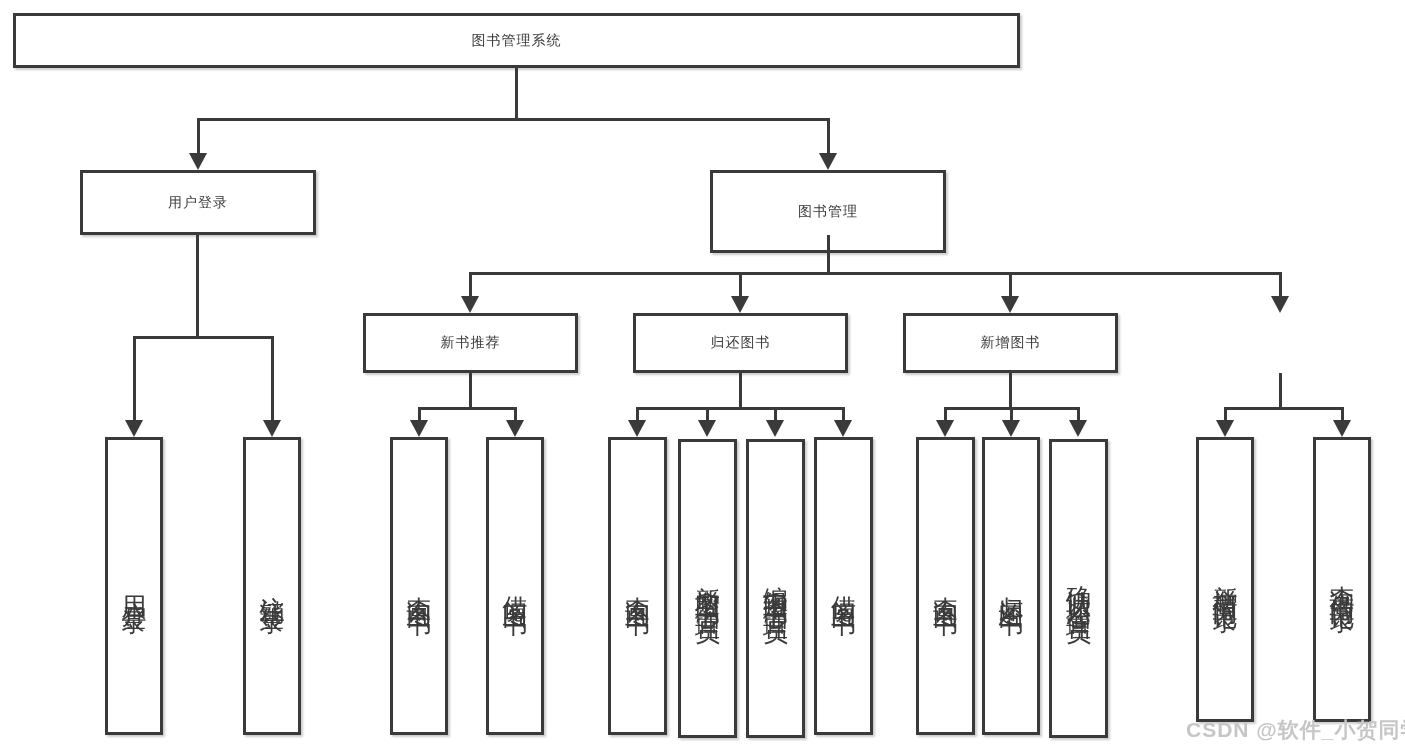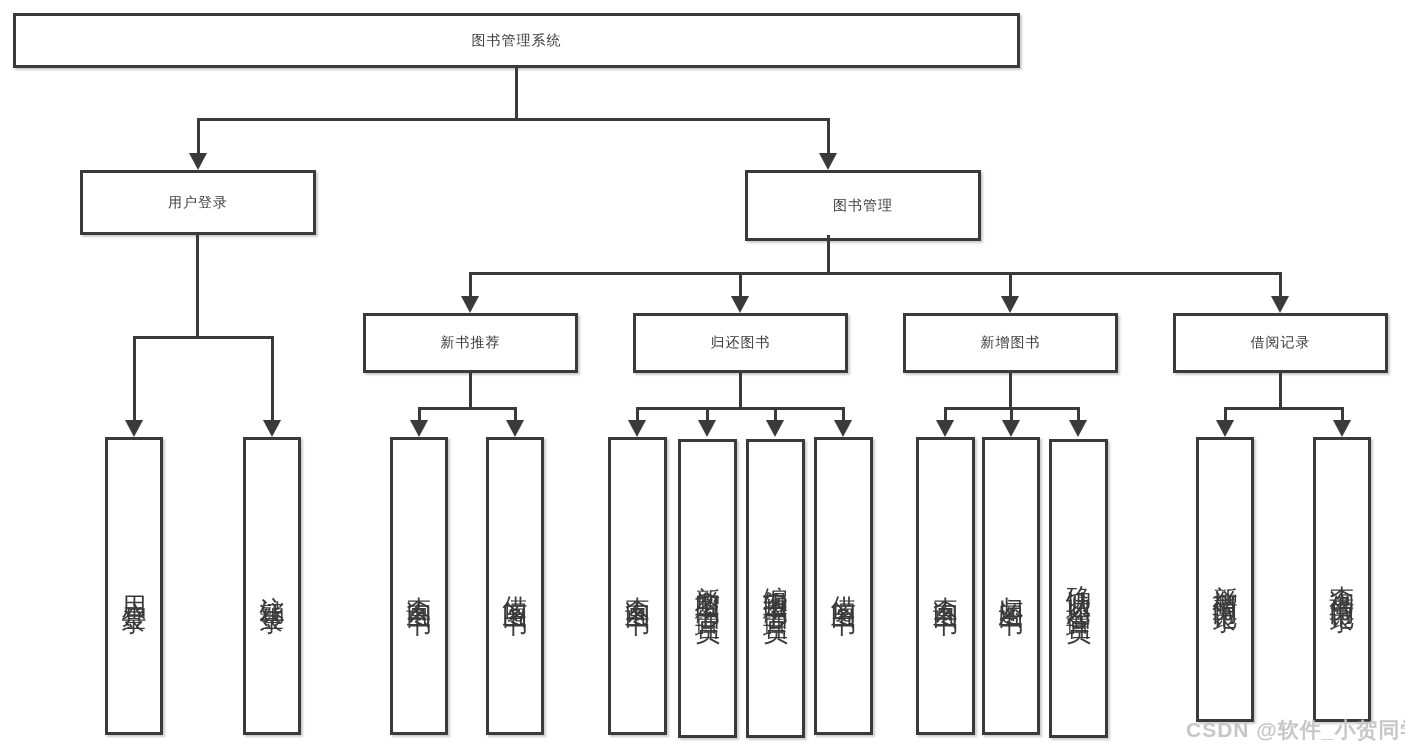--- a/index.html
+++ b/index.html
@@ -68,21 +68,21 @@
   </div>
 
   <div class="vline" style="left:515px;top:68px;height:50px;"></div>
   <div class="hline" style="left:197px;top:118px;width:633px;"></div>
   <div class="arrow-down" style="left:189px;top:118px;height:52px;"></div>
   <div class="arrow-down" style="left:819px;top:118px;height:52px;"></div>
 
   <div class="node node-h" style="left:80px;top:170px;width:236px;height:65px;">
     <span>用户登录</span>
   </div>
-  <div class="node node-h" style="left:745px;top:170px;width:236px;height:71px;">
+  <div class="node node-h" style="left:710px;top:170px;width:236px;height:83px;">
     <span>图书管理</span>
   </div>
 
   <div class="vline" style="left:196px;top:235px;height:101px;"></div>
   <div class="hline" style="left:133px;top:336px;width:141px;"></div>
   <div class="arrow-down" style="left:125px;top:336px;height:101px;"></div>
   <div class="arrow-down" style="left:263px;top:336px;height:101px;"></div>
 
   <div class="vline" style="left:827px;top:235px;height:38px;"></div>
   <div class="hline" style="left:469px;top:272px;width:812px;"></div>
@@ -92,23 +92,20 @@
   <div class="arrow-down" style="left:1271px;top:272px;height:41px;"></div>
 
   <div class="node node-h" style="left:363px;top:313px;width:215px;height:60px;">
     <span>新书推荐</span>
   </div>
   <div class="node node-h" style="left:633px;top:313px;width:215px;height:60px;">
     <span>归还图书</span>
   </div>
   <div class="node node-h" style="left:903px;top:313px;width:215px;height:60px;">
     <span>新增图书</span>
-  </div>
-  <div class="node node-h" style="left:1173px;top:313px;width:215px;height:60px;">
-    <span>借阅记录</span>
   </div>
 
   <div class="vline" style="left:469px;top:373px;height:35px;"></div>
   <div class="hline" style="left:418px;top:407px;width:99px;"></div>
   <div class="arrow-down" style="left:410px;top:407px;height:30px;"></div>
   <div class="arrow-down" style="left:506px;top:407px;height:30px;"></div>
 
   <div class="vline" style="left:739px;top:373px;height:35px;"></div>
   <div class="hline" style="left:636px;top:407px;width:209px;"></div>
   <div class="arrow-down" style="left:628px;top:407px;height:30px;"></div>

